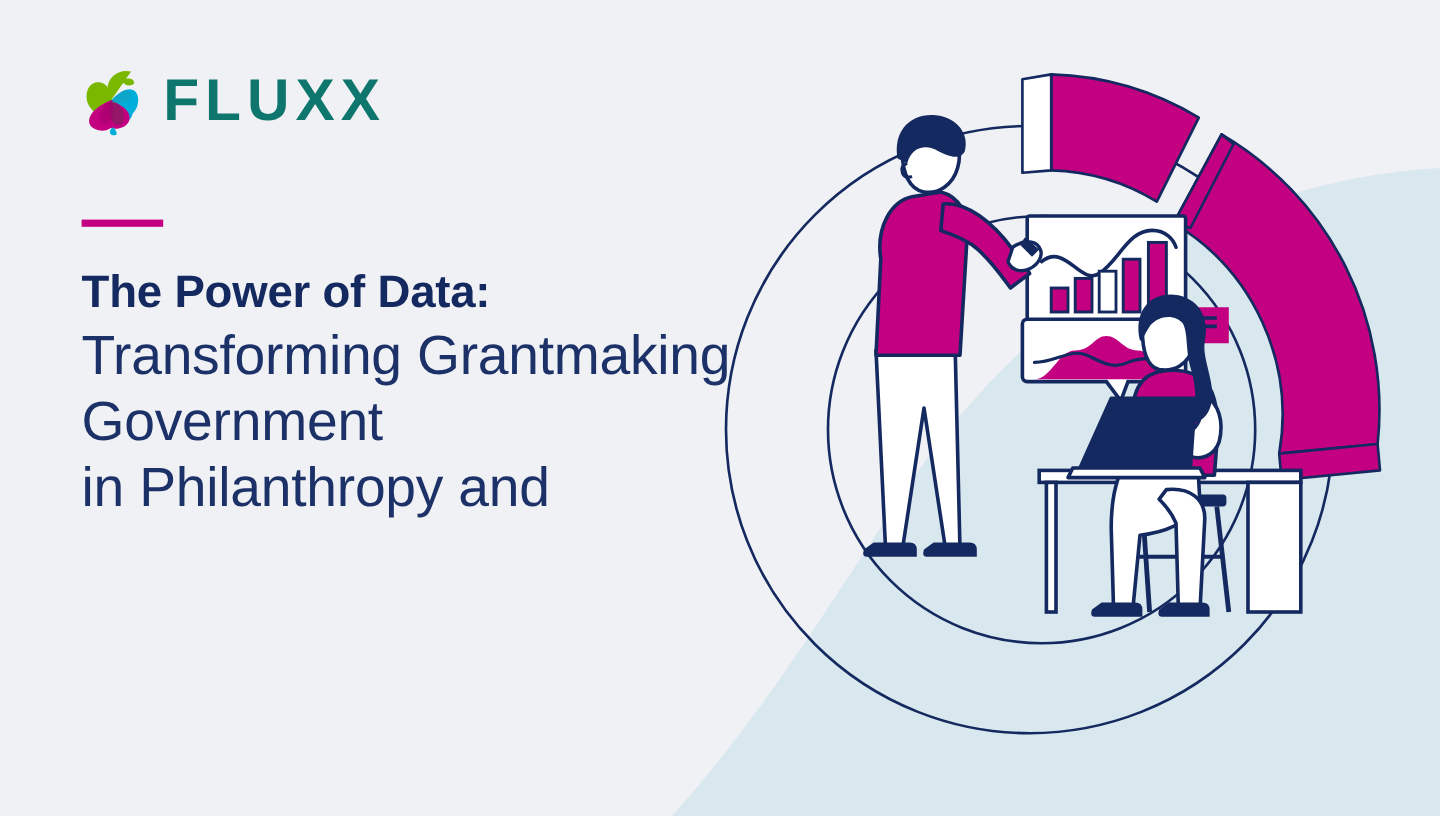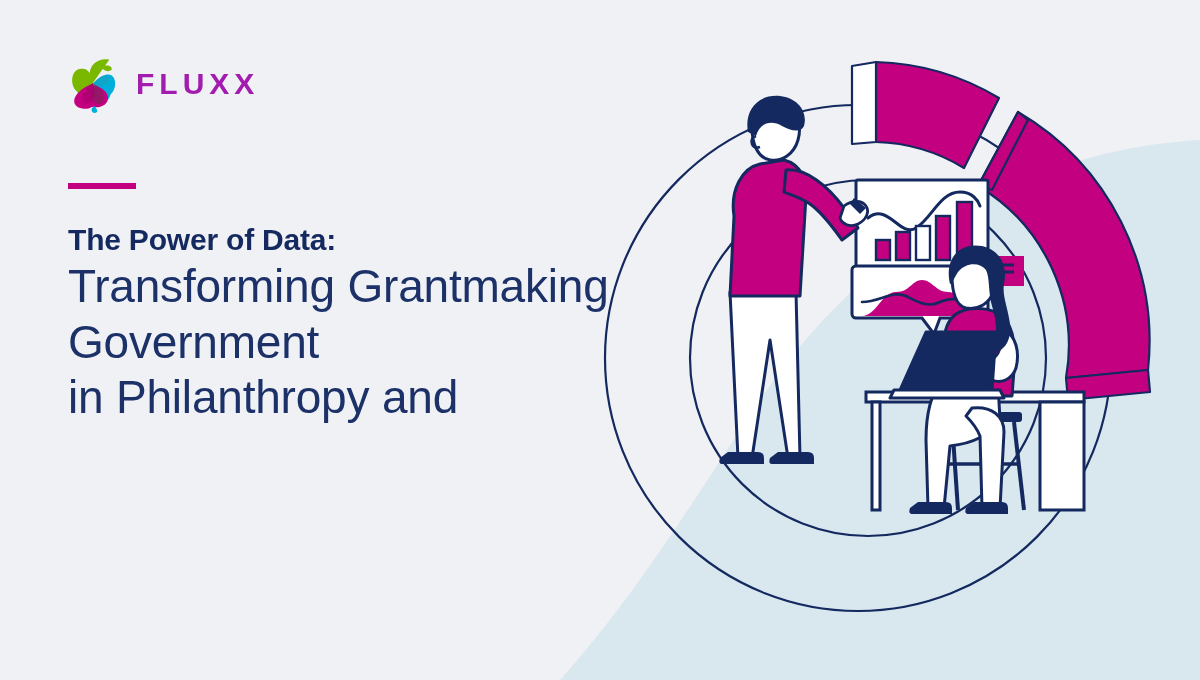--- a/index.html
+++ b/index.html
@@ -38,24 +38,24 @@
     display: flex;
     align-items: center;
     gap: 14px;
   }
   .logo-mark {
     width: 58px;
     height: 58px;
     display: block;
   }
   .logo-word {
-    font-size: 30px;
+    font-size: 49px;
     font-weight: bold;
     letter-spacing: 5px;
-    color: #a21caf;
+    color: #0f766e;
     line-height: 1;
     font-family: "Liberation Sans", sans-serif;
   }
 
   
   .accent-rule {
     position: absolute;
     left: 68px;
     top: 183px;
     width: 68px;
@@ -64,21 +64,21 @@
   }
 
   
   .headline-block {
     position: absolute;
     left: 68px;
     top: 222px;
     width: 610px;
   }
   .headline-main {
-    font-size: 30px;
+    font-size: 38px;
     font-weight: bold;
     color: #14295f;
     line-height: 1.18;
     margin: 0 0 2px 0;
     letter-spacing: -0.2px;
   }
   .headline-sub {
     font-size: 46px;
     font-weight: normal;
     color: #1b3168;

